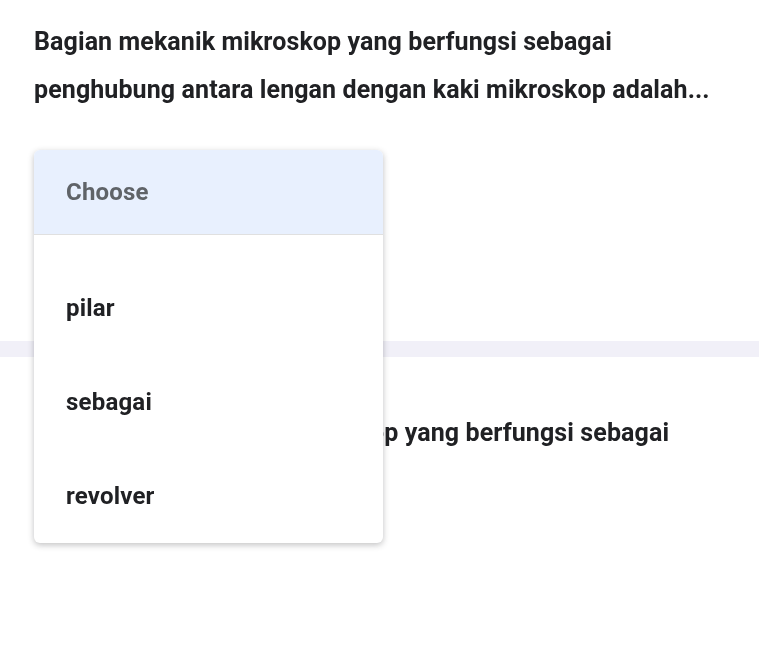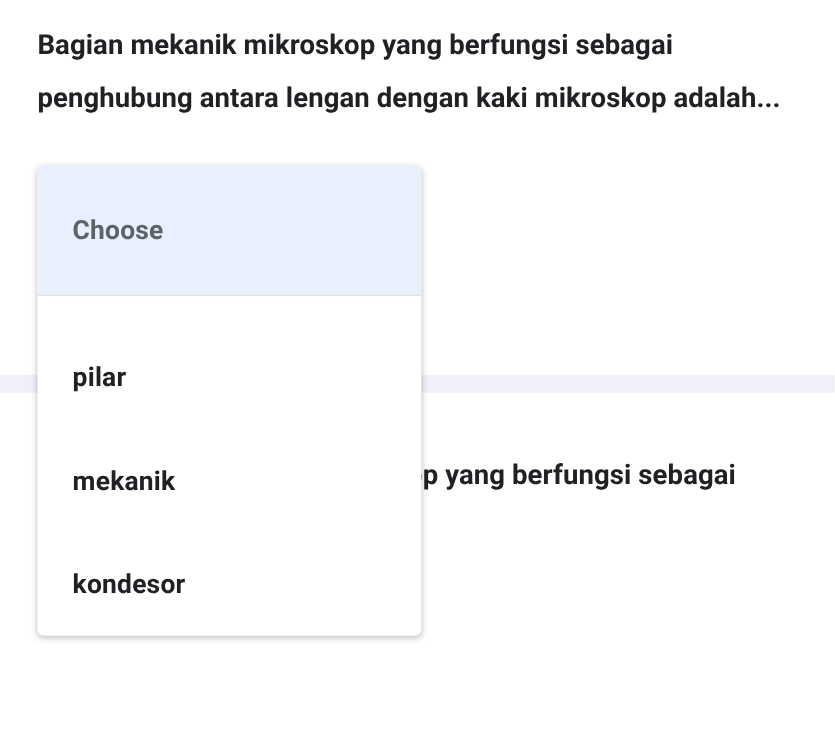--- a/index.html
+++ b/index.html
@@ -45,29 +45,28 @@
     left: 34px;
     width: 349px;
     background: #ffffff;
     border-radius: 6px;
     box-shadow: 0 2px 6px rgba(32,33,36,0.28);
     z-index: 10;
     overflow: hidden;
   }
   .dropdown-header {
     background: #e8f0fe;
-    padding: 45px 32px;
+    padding: 28px 32px;
     font-size: 24px;
     color: #5f6368;
     border-bottom: 1px solid #e0e0e0;
     letter-spacing: 0.2px;
   }
   .dropdown-options {
-    padding-top: 14px;
-    margin-top: 13px;
+    padding-top: 26px;
   }
   .dropdown-option {
     padding: 33px 32px;
     font-size: 24px;
     color: #202124;
     cursor: pointer;
     letter-spacing: 0.2px;
   }
 </style>
 </head>
@@ -76,16 +75,16 @@
 <div class="question-text">Bagian mekanik mikroskop yang berfungsi sebagai penghubung antara lengan dengan kaki mikroskop adalah...</div>
 
 <div class="separator"></div>
 
 <div class="background-text">op yang berfungsi sebagai</div>
 
 <div class="dropdown">
   <div class="dropdown-header">Choose</div>
   <div class="dropdown-options">
     <div class="dropdown-option">pilar</div>
-    <div class="dropdown-option">mekanik</div>
-    <div class="dropdown-option">kondesor</div>
+    <div class="dropdown-option">sebagai</div>
+    <div class="dropdown-option">revolver</div>
   </div>
 </div>
 
 </body></html>

